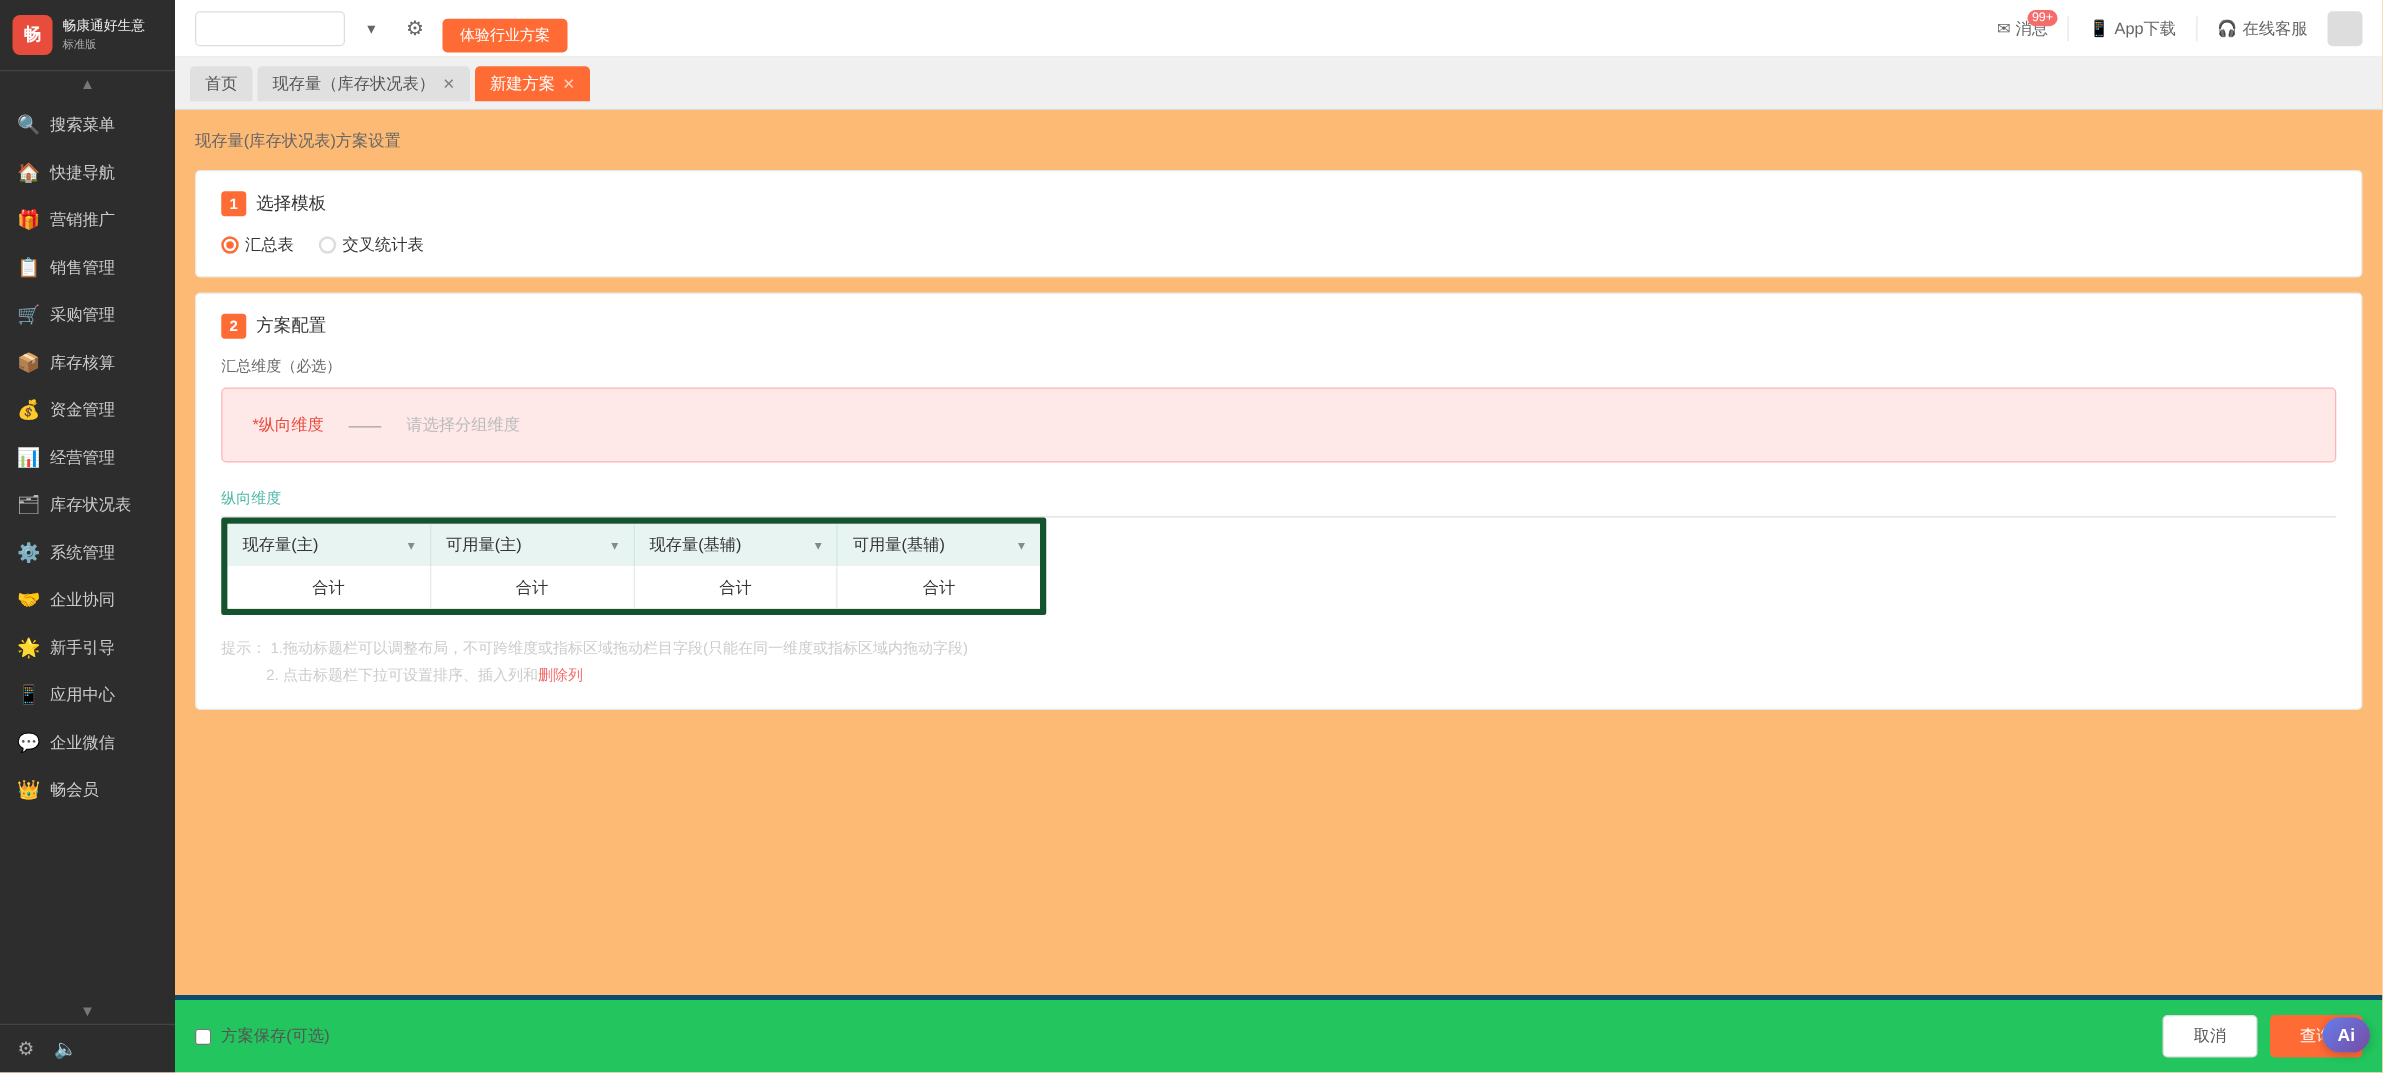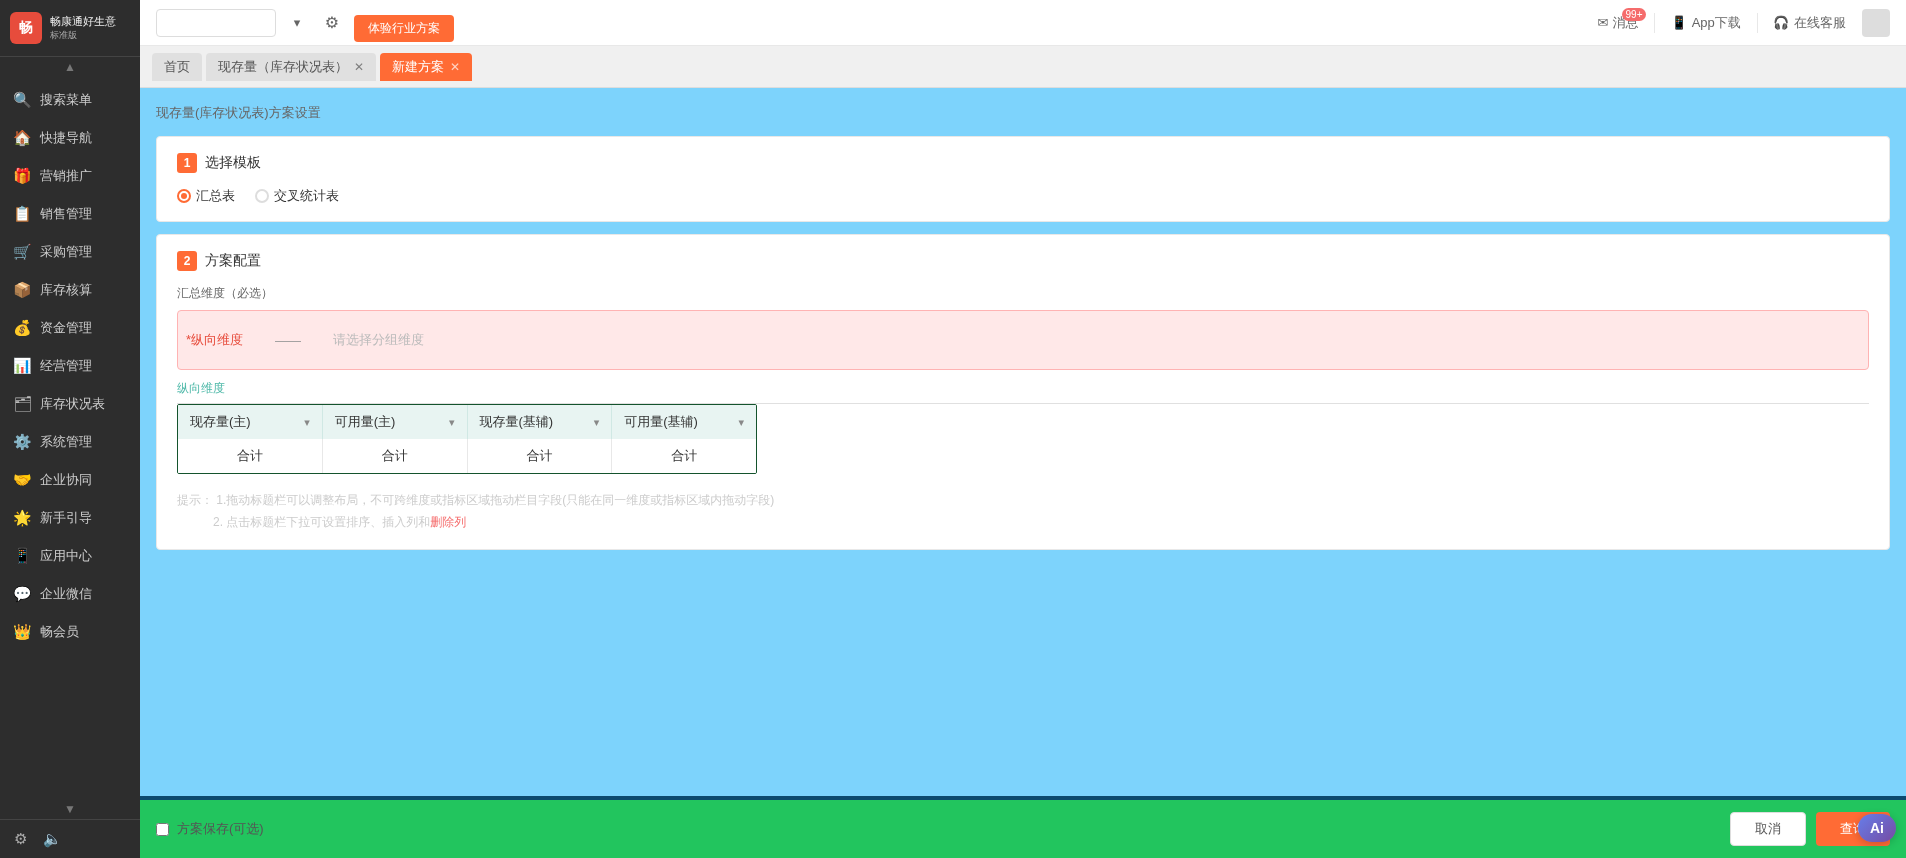--- a/index.html
+++ b/index.html
@@ -190,21 +190,21 @@
       color: inherit;
       opacity: 0.7;
       cursor: pointer;
     }
     .tab-item:not(.active) { background: #e0e0e0; }
 
     
     .content-area {
       flex: 1;
       overflow-y: auto;
-      background: #7dd3fc;
+      background: #fdba74;
       padding: 16px;
     }
 
     .page-title {
       font-size: 13px;
       color: #666;
       margin-bottom: 14px;
     }
 
     .section-card {
@@ -271,25 +271,25 @@
     .form-label {
       font-size: 12px;
       color: #666;
       margin-bottom: 8px;
     }
 
     .dimension-box {
       background: #ffe8e8;
       border: 1px solid #ffb3b3;
       border-radius: 4px;
-      padding: 20px 8px;
-      margin-bottom: 10px;
-      display: flex;
-      align-items: center;
-      gap: 24px;
+      padding: 20px 24px;
+      margin-bottom: 20px;
+      display: flex;
+      align-items: center;
+      gap: 12px;
     }
     .dimension-label {
       color: #e74c3c;
       font-size: 13px;
     }
     .dimension-dash { color: #999; margin: 0 8px; }
     .dimension-placeholder { color: #bbb; font-size: 13px; }
 
     .indicator-settings {
       display: flex;
@@ -334,24 +334,24 @@
 
     .stats-section-label {
       font-size: 12px;
       color: #4db8a8;
       border-bottom: 1px solid #e0e0e0;
       padding-bottom: 6px;
       margin-bottom: 0;
     }
 
     .stats-table {
-      border: 1px solid #14532d;
+      border: 5px solid #14532d;
       border-radius: 2px;
       overflow: hidden;
-      width: 580px;
+      width: 660px;
     }
     .stats-table-header {
       display: flex;
       background: #e8f4f2;
     }
     .stats-col {
       flex: 1;
       border-right: 1px solid #d0e8e4;
       padding: 8px 12px;
       display: flex;

